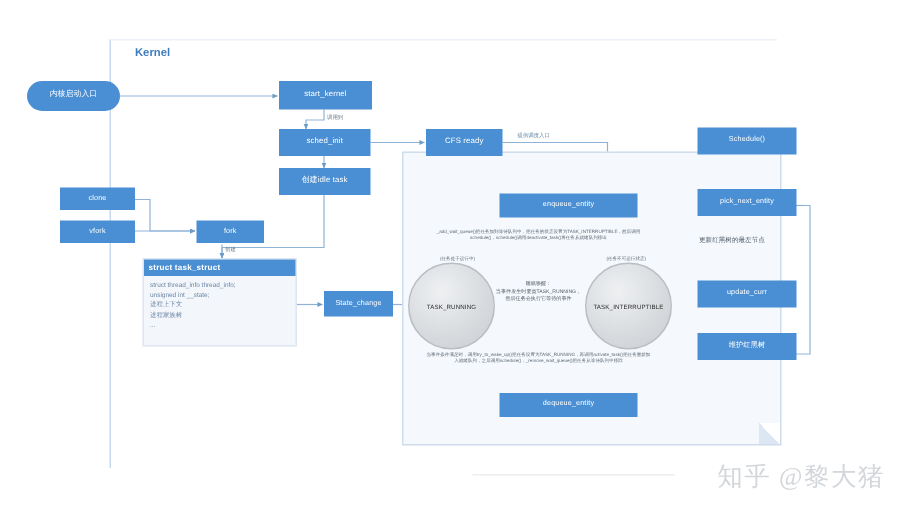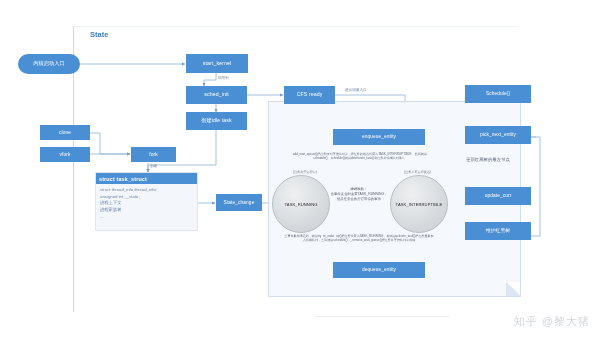--- a/index.html
+++ b/index.html
@@ -135,40 +135,40 @@
     font-size:4.4px;
     z-index:6;
     white-space:nowrap;
   }
 
   
   .watermark{
     position:absolute;
     right:10px;bottom:9px;
     color:#d3d6da;
-    font-size:11px;
+    font-size:17px;
     letter-spacing:1px;
     z-index:20;
-    font-family:Liberation Sans, sans-serif;
+    font-family:Liberation Serif, serif;
   }
   .wm-rule{
     position:absolute;
     right:150px;bottom:21px;
     width:135px;height:1px;
     background:#eceef0;
     z-index:19;
   }
 </style>
 </head>
 <body>
 
 <div id="canvas">
 
   <div class="kernel-panel" style="left:73px;top:26px;width:445px;height:286px;"></div>
-  <div class="kernel-label" style="left:90px;top:30px;">State</div>
+  <div class="kernel-label" style="left:90px;top:30px;">Kernel</div>
 
   <div class="cfs-panel" style="left:268px;top:101px;width:253px;height:196px;">
     <div class="cfs-corner"></div>
   </div>
 
   <svg class="wires" viewBox="0 0 600 338">
     <defs>
       <marker id="ah" markerWidth="5" markerHeight="5" refX="4.2" refY="2" orient="auto">
         <path d="M0,0 L4.4,2 L0,4 z" fill="#6e9cc8"></path>
       </marker>

